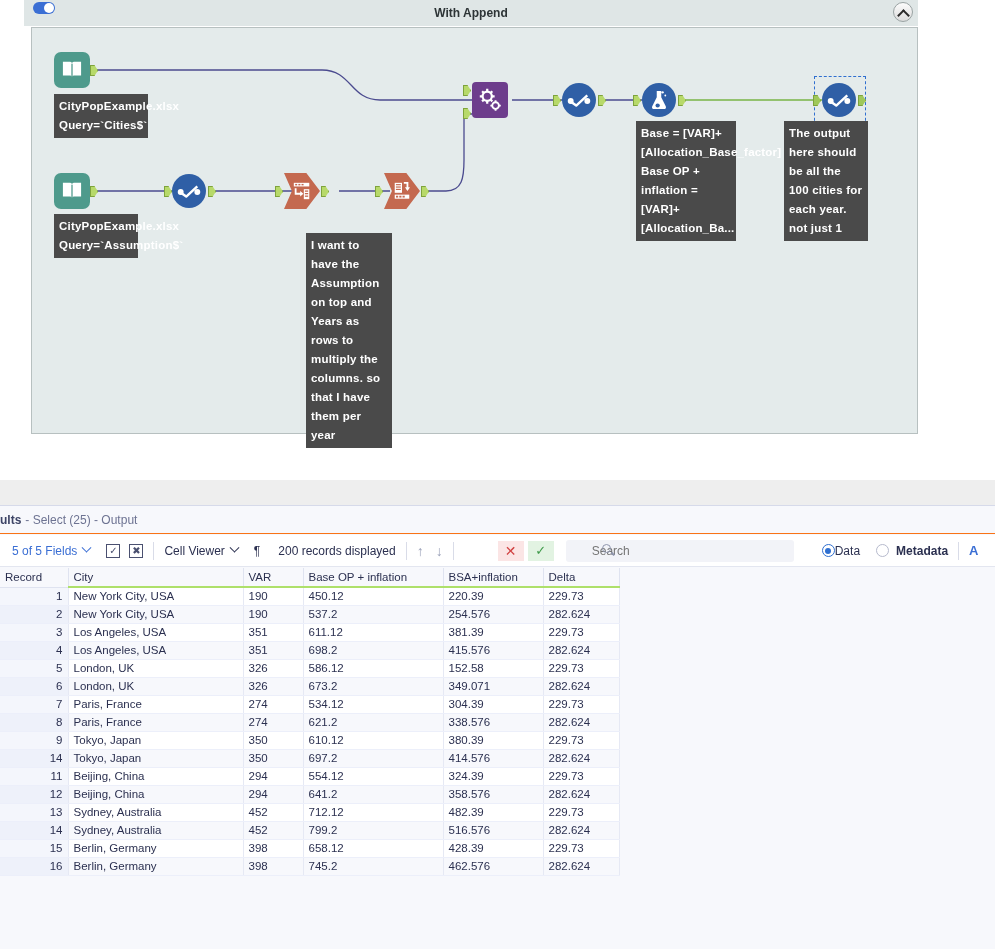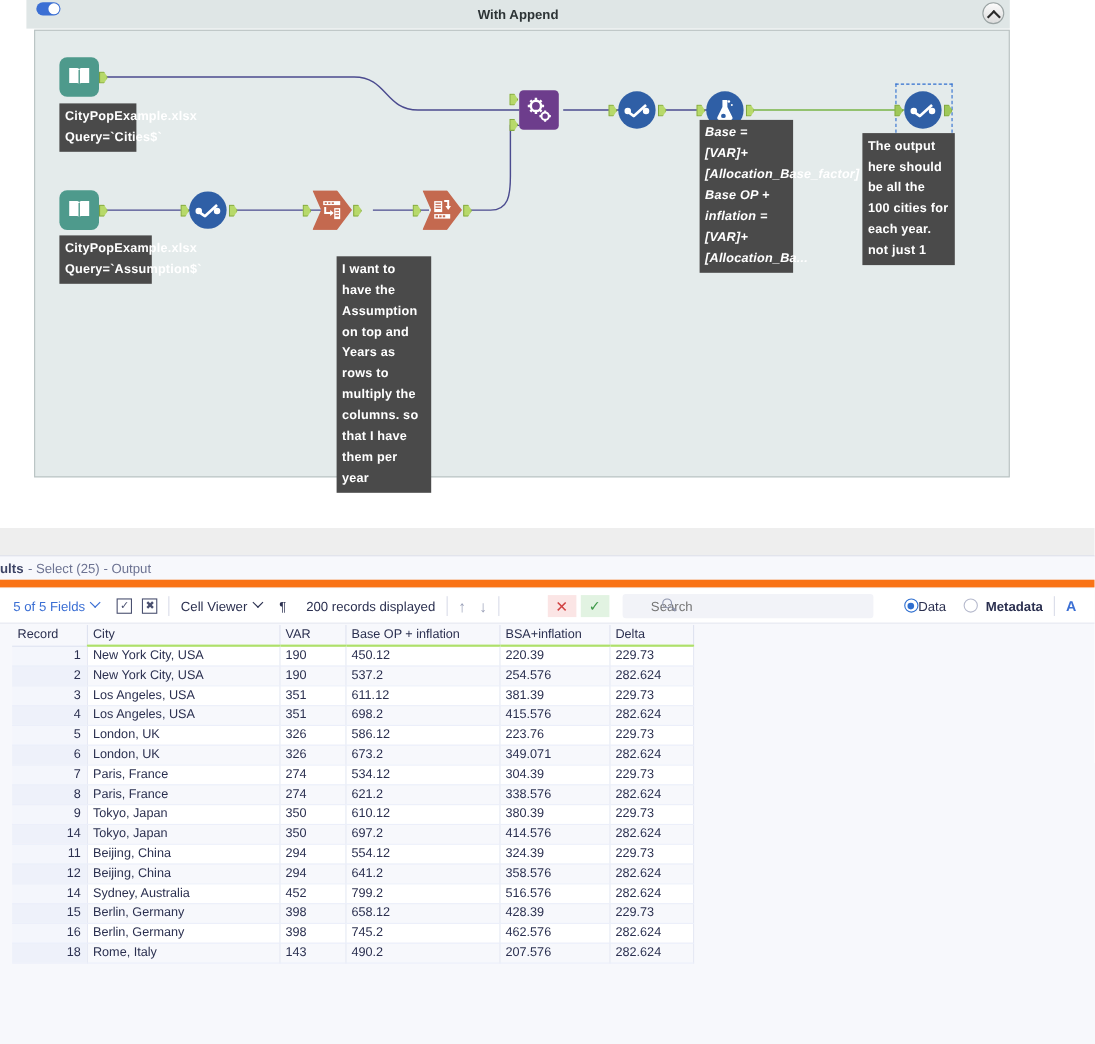--- a/index.html
+++ b/index.html
@@ -96,21 +96,21 @@
     background: #eeeeee; border-bottom: 1px solid #d6daea;
   }
 
   
   #results-pane {
     position: absolute; left: 0; top: 506px; width: 995px; height: 443px;
     background: #f7f8fc;
   }
   #results-title-bar {
     position: absolute; left: 0; top: 0; width: 995px; height: 28px;
-    background: #f7f8fc; border-bottom: 7px solid #f97316;
+    background: #f7f8fc; border-bottom: 1px solid #f97316;
     display: flex; align-items: center; text-align: right;
   }
   #results-title-strong { font-size: 12px; font-weight: bold; color: #3d4466; margin-left: 0px; }
   #results-title-rest { font-size: 12px; color: #6d7392; margin-left: 4px; }
 
   #results-toolbar {
     position: absolute; left: 0; top: 29px; width: 995px; height: 32px;
     display: flex; align-items: center; border-bottom: 1px solid #e3e6f0;
     background: #ffffff;
   }
@@ -152,21 +152,21 @@
   }
   .radio {
     width: 13px; height: 13px; border-radius: 50%;
     border: 1.6px solid #b6bacd; display: inline-flex;
     align-items: center; justify-content: center; cursor: pointer;
   }
   .radio.on { border-color: #2f6fd0; }
   .radio.on::after { content: ""; width: 6px; height: 6px; border-radius: 50%; background: #2f6fd0; }
 
   
-  #grid { position: absolute; left: 0; top: 62px; width: 995px; height: 381px; overflow: hidden; padding-left: 11px; }
+  #grid { position: absolute; left: 0; top: 62px; width: 995px; height: 381px; overflow: hidden; }
   table { border-collapse: collapse; font-size: 11.5px; color: #2b3050; }
   th {
     background: #f7f8fc; font-weight: normal; text-align: left;
     height: 19px; padding: 0 5px; color: #2b3050;
     border-right: 1px solid #dfe3f0; border-bottom: 2px solid #aee06a;
     vertical-align: middle;
   }
   th.rec { border-bottom: 1px solid #dfe3f0; background: #f7f8fc; }
   td {
     height: 18px; padding: 0 5px; border-right: 1px solid #e6e9f4;
@@ -211,21 +211,21 @@
     <div class="node" style="left:22px; top:24px;">
       <div class="node-sq t-input">
         <svg width="22" height="20" viewBox="0 0 24 22">
           <path d="M2 2 h8 q2 0 2 2 v15 q0-2-2-2 H2 z" fill="#ffffff"></path>
           <path d="M22 2 h-8 q-2 0-2 2 v15 q0-2 2-2 h8 z" fill="#ffffff"></path>
           <path d="M12 4 v15" stroke="#4e9a8c" stroke-width="1.4" fill="none"></path>
         </svg>
       </div>
       <div class="nub" style="left:36px; top:13px;"></div>
     </div>
-    <div class="annot" style="left:22px; top:66px; width:70px;">CityPopExample.xlsx Query=`Cities$`</div>
+    <div class="annot" style="left:22px; top:66px; width:94px;">CityPopExample.xlsx Query=`Cities$`</div>
 
     <div class="node" style="left:22px; top:145px;">
       <div class="node-sq t-input">
         <svg width="22" height="20" viewBox="0 0 24 22">
           <path d="M2 2 h8 q2 0 2 2 v15 q0-2-2-2 H2 z" fill="#ffffff"></path>
           <path d="M22 2 h-8 q-2 0-2 2 v15 q0-2 2-2 h8 z" fill="#ffffff"></path>
           <path d="M12 4 v15" stroke="#4e9a8c" stroke-width="1.4" fill="none"></path>
         </svg>
       </div>
       <div class="nub" style="left:36px; top:13px;"></div>
@@ -321,21 +321,21 @@
       <div class="node-circ t-formula">
         <svg width="18" height="22" viewBox="0 0 20 24">
           <path d="M7.5 2 h5 v7 l5 10 a2 2 0 0 1 -1.8 3 H4.3 a2 2 0 0 1 -1.8 -3 l5 -10 z" fill="#ffffff"></path>
           <ellipse cx="8.5" cy="18" rx="2.4" ry="2.2" fill="#2f5fa6"></ellipse>
           <circle cx="14" cy="3.5" r="1.3" fill="#ffffff"></circle>
           <circle cx="17" cy="7" r="1" fill="#ffffff"></circle>
         </svg>
       </div>
       <div class="nub" style="left:36px; top:12px;"></div>
     </div>
-    <div class="annot" style="left:604px; top:81px; width:85px;font-style:italic;">Base = [VAR]+[Allocation_Base_factor] Base OP + inflation = [VAR]+[Allocation_Ba...</div>
+    <div class="annot" style="left:604px; top:93px; width:100px;">Base = [VAR]+[Allocation_Base_factor] Base OP + inflation = [VAR]+[Allocation_Ba...</div>
 
     <div class="selbox" style="left:782px; top:48px; width:52px; height:50px;"></div>
     <div class="node" style="left:790px; top:55px;">
       <div class="nub sel" style="left:-9px; top:12px;"></div>
       <div class="node-circ t-select">
         <svg width="24" height="14" viewBox="0 0 26 14">
           <circle cx="4" cy="8" r="3.2" fill="#ffffff"></circle>
           <circle cx="22" cy="8" r="3.2" fill="#ffffff"></circle>
           <path d="M3 8 L10 13 L22 2" stroke="#ffffff" stroke-width="2.6" fill="none" stroke-linejoin="round"></path>
         </svg>
@@ -438,21 +438,21 @@
             <td class="c-var">351</td>
             <td class="c-base">698.2</td>
             <td class="c-bsa">415.576</td>
             <td class="c-delta">282.624</td>
           </tr>
           <tr>
             <td class="rec c-rec">5</td>
             <td class="c-city">London, UK</td>
             <td class="c-var">326</td>
             <td class="c-base">586.12</td>
-            <td class="c-bsa">223.76</td>
+            <td class="c-bsa">152.58</td>
             <td class="c-delta">229.73</td>
           </tr>
           <tr>
             <td class="rec c-rec">6</td>
             <td class="c-city">London, UK</td>
             <td class="c-var">326</td>
             <td class="c-base">673.2</td>
             <td class="c-bsa">349.071</td>
             <td class="c-delta">282.624</td>
           </tr>
@@ -498,20 +498,28 @@
           </tr>
           <tr>
             <td class="rec c-rec">12</td>
             <td class="c-city">Beijing, China</td>
             <td class="c-var">294</td>
             <td class="c-base">641.2</td>
             <td class="c-bsa">358.576</td>
             <td class="c-delta">282.624</td>
           </tr>
           <tr>
+            <td class="rec c-rec">13</td>
+            <td class="c-city">Sydney, Australia</td>
+            <td class="c-var">452</td>
+            <td class="c-base">712.12</td>
+            <td class="c-bsa">482.39</td>
+            <td class="c-delta">229.73</td>
+          </tr>
+          <tr>
             <td class="rec c-rec">14</td>
             <td class="c-city">Sydney, Australia</td>
             <td class="c-var">452</td>
             <td class="c-base">799.2</td>
             <td class="c-bsa">516.576</td>
             <td class="c-delta">282.624</td>
           </tr>
           <tr>
             <td class="rec c-rec">15</td>
             <td class="c-city">Berlin, Germany</td>
@@ -521,25 +529,17 @@
             <td class="c-delta">229.73</td>
           </tr>
           <tr>
             <td class="rec c-rec">16</td>
             <td class="c-city">Berlin, Germany</td>
             <td class="c-var">398</td>
             <td class="c-base">745.2</td>
             <td class="c-bsa">462.576</td>
             <td class="c-delta">282.624</td>
           </tr>
-          <tr>
-            <td class="rec c-rec">18</td>
-            <td class="c-city">Rome, Italy</td>
-            <td class="c-var">143</td>
-            <td class="c-base">490.2</td>
-            <td class="c-bsa">207.576</td>
-            <td class="c-delta">282.624</td>
-          </tr>
         </tbody>
     </table>
   </div>
 
 </div>
 
 </body></html>

